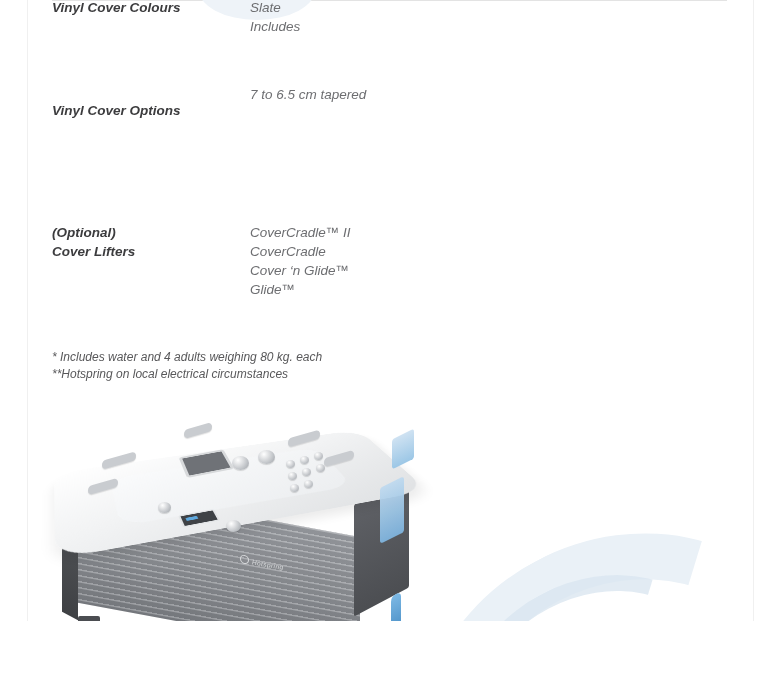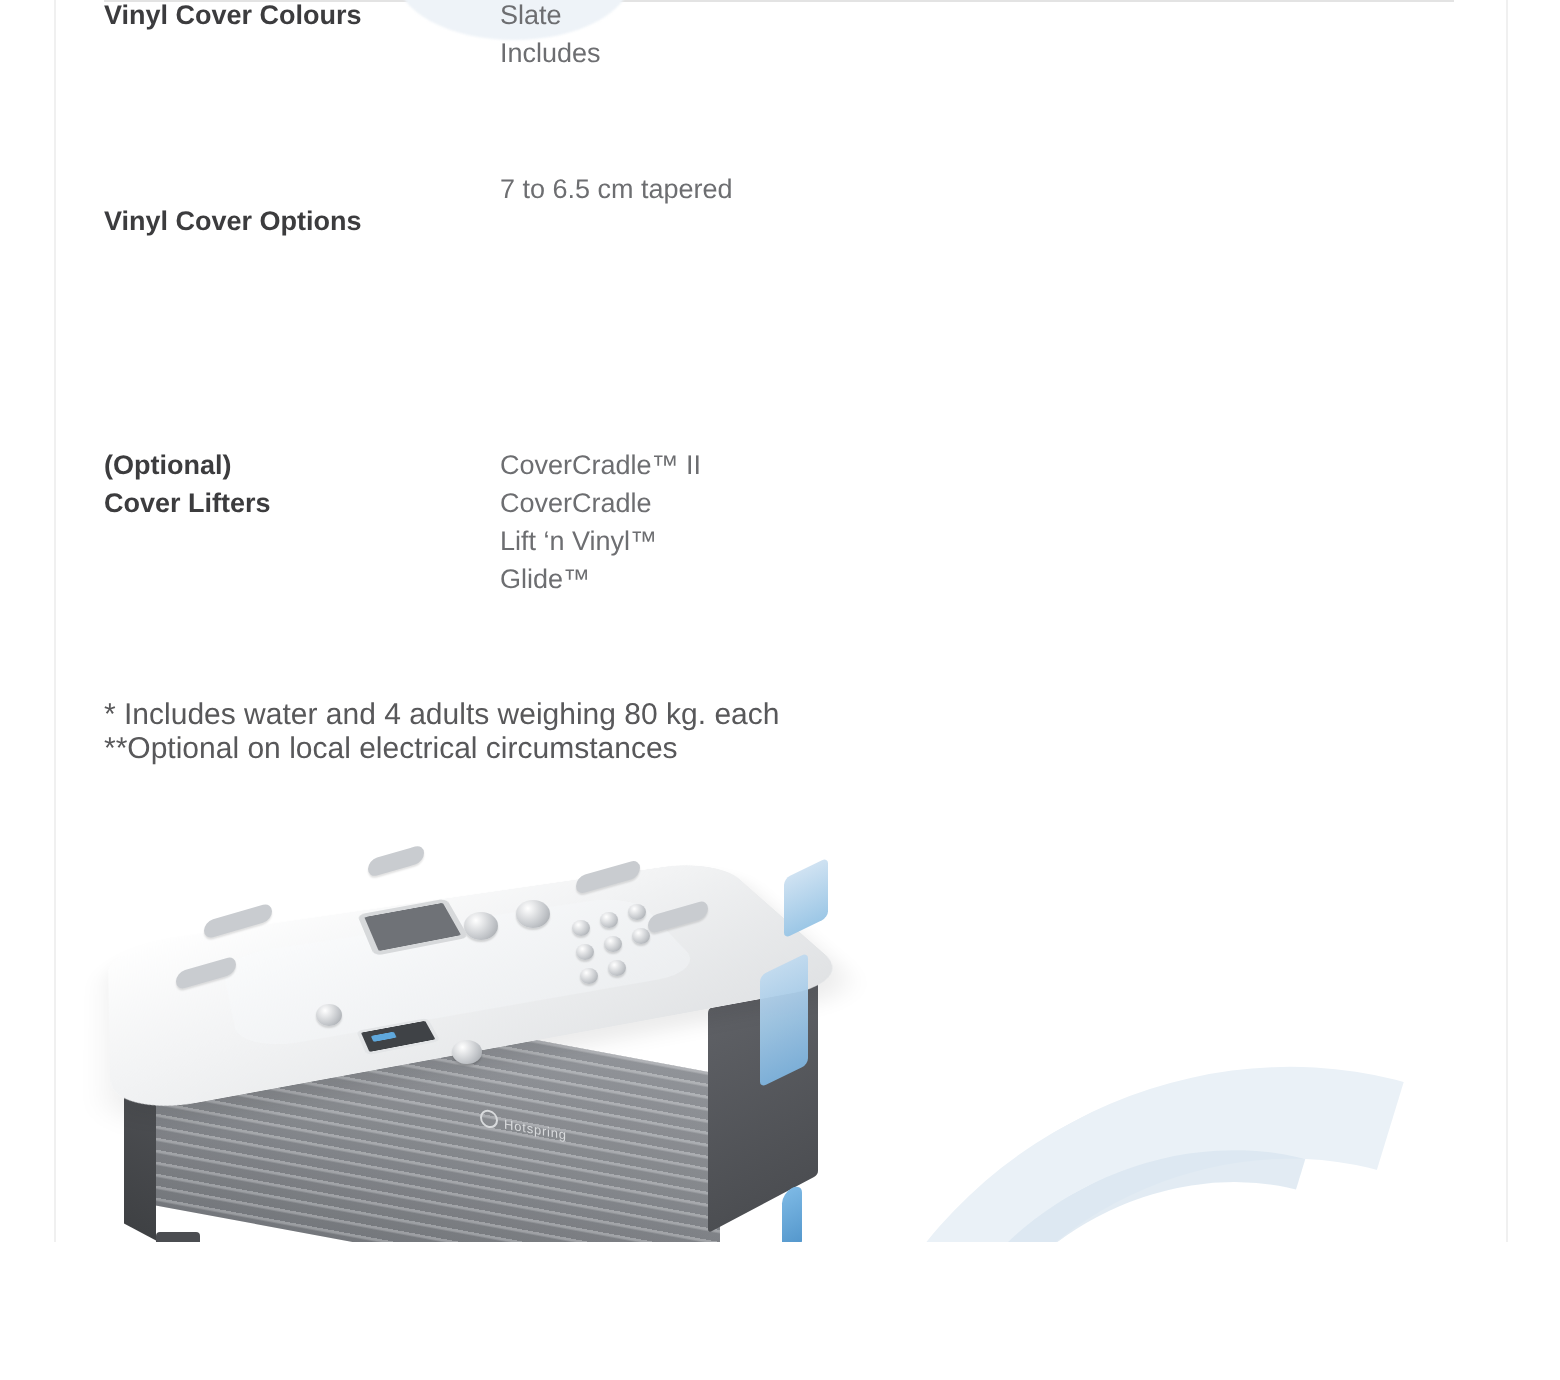--- a/index.html
+++ b/index.html
@@ -16,20 +16,21 @@
     color: #58585a;
   }
 
   
   .page {
     position: absolute;
     left: 0; top: 0;
     width: 780px; height: 621px;
     background: #ffffff;
     overflow: hidden;
+    font-style: italic;
   }
   .page-edge-left {
     position: absolute;
     left: 27px; top: 0; bottom: 0;
     width: 1px;
     background: #f0f0f0;
   }
   .page-edge-right {
     position: absolute;
     right: 26px; top: 0; bottom: 0;
@@ -95,21 +96,21 @@
     font-size: 13.5px;
     color: #6d6e71;
     line-height: 19px;
     font-weight: normal;
   }
   .spec-values div { white-space: pre; }
 
   .footnotes {
     position: absolute;
     left: 52px; top: 349px;
-    font-size: 15px;
+    font-size: 12px;
     color: #58585a;
     line-height: 17px;
   }
 
   
   .tub {
     position: absolute;
     left: 62px; top: 412px;
     width: 355px; height: 262px;
   }
@@ -278,28 +279,28 @@
   </div>
 
   <div class="spec-row">
     <div class="spec-label" style="top:223px;">
       <div>(Optional)</div>
       <div>Cover Lifters</div>
     </div>
     <div class="spec-values" style="top:223px;">
       <div>CoverCradle™ II</div>
       <div>CoverCradle</div>
-      <div>Lift ‘n Vinyl™</div>
+      <div>Cover ‘n Glide™</div>
       <div>Glide™</div>
     </div>
   </div>
 
   <div class="footnotes">
     <div>* Includes water and 4 adults weighing 80 kg. each</div>
-    <div>**Optional on local electrical circumstances</div>
+    <div>**Hotspring on local electrical circumstances</div>
   </div>
 
   <div class="swoosh-bottom">
     <div class="arc-outer"></div>
     <div class="arc-inner"></div>
   </div>
 
   <div class="tub">
     <div class="tub-cabinet">
       <div class="slats"></div>

